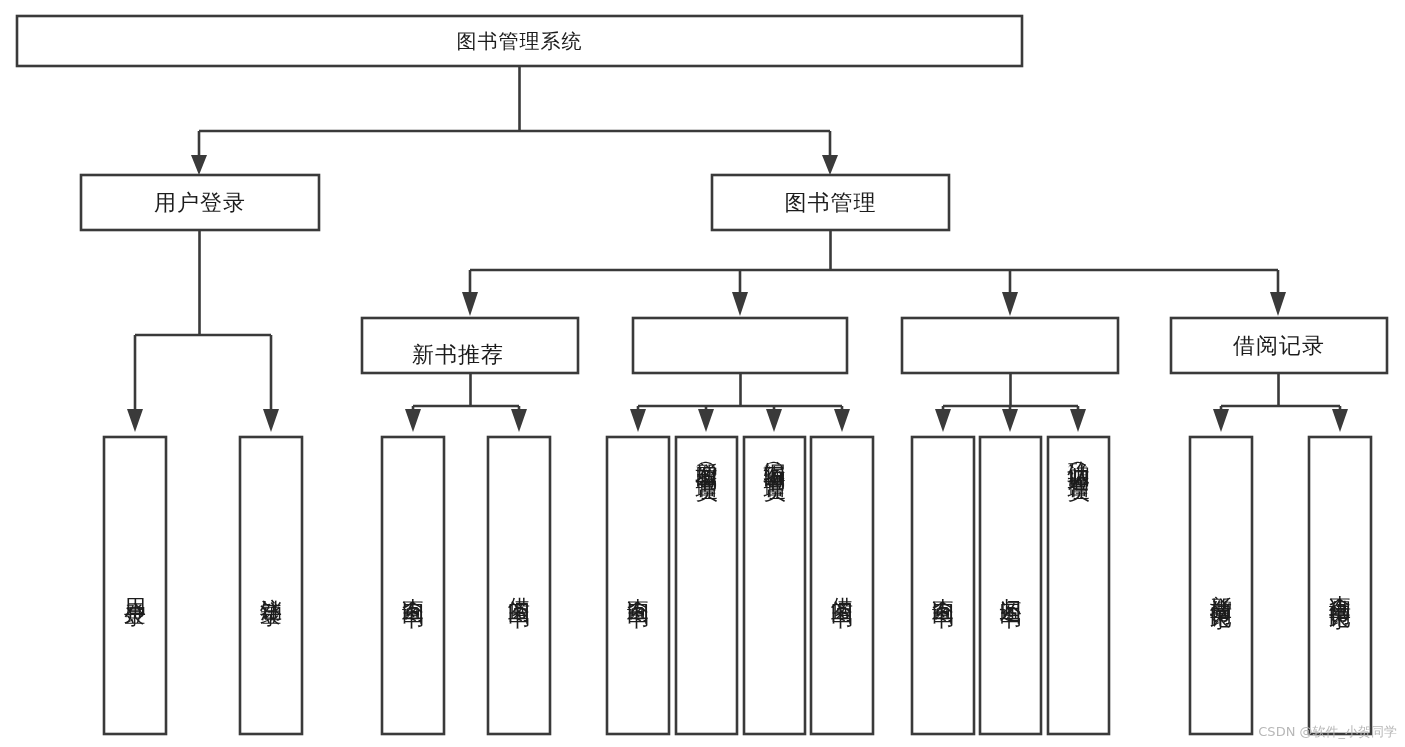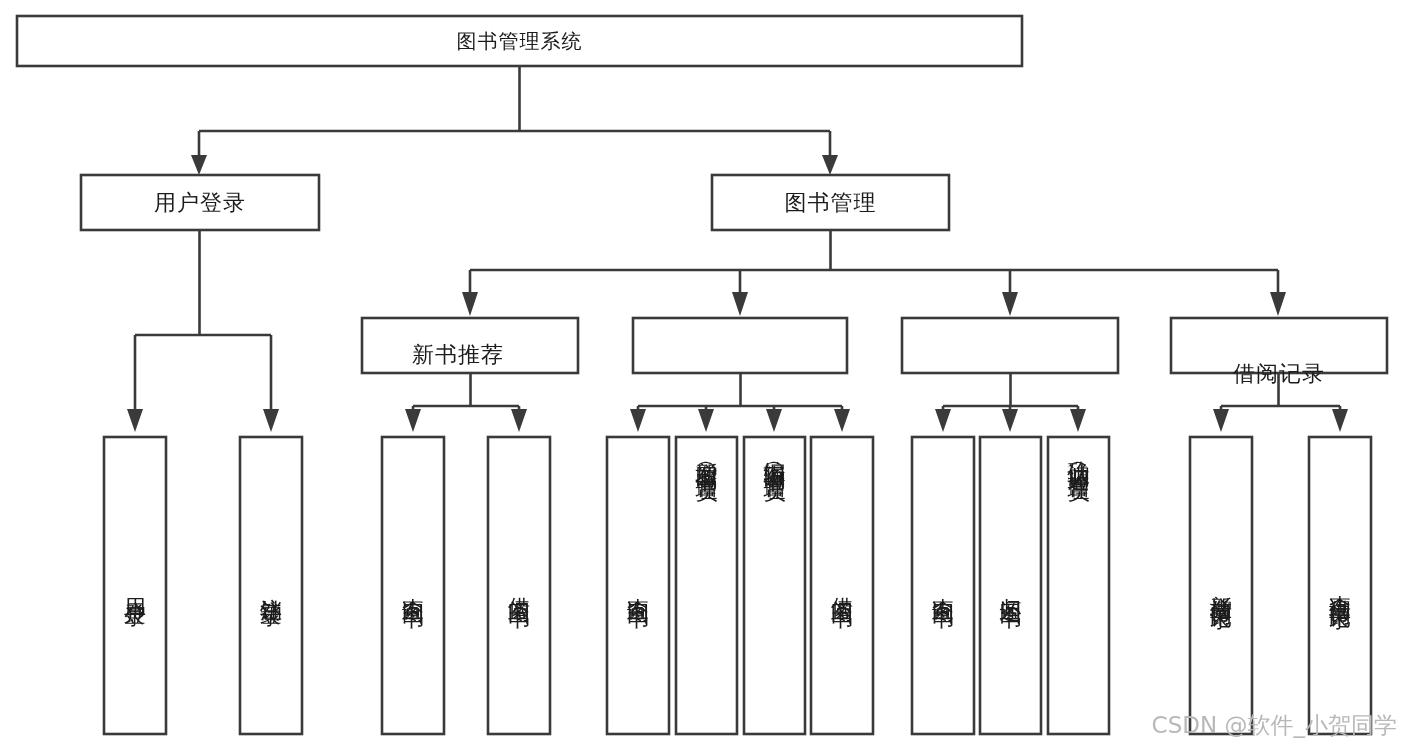--- a/index.html
+++ b/index.html
@@ -77,21 +77,21 @@
     white-space: nowrap;
   }
   .title-text {
     font-size: 20px;
   }
   #watermark {
     position: absolute;
     right: 8px;
     bottom: 6px;
     font-family: "DejaVu Sans", "Liberation Sans", sans-serif;
-    font-size: 23px;
+    font-size: 13px;
     color: #b8b8b8;
     white-space: nowrap;
     pointer-events: none;
   }
 </style>
 </head>
 <body>
 
 <div id="diagram-root">
 
@@ -204,21 +204,21 @@
   <div class="hlabel-wrap" style="left:712px; top:175px; width:237px; height:55px;">
     <span class="hlabel-text">图书管理</span>
   </div>
 
   <div class="hlabel-wrap" style="left:350px; top:318px; width:216px; height:73px;">
     <span class="hlabel-text">新书推荐</span>
   </div>
 
 
 
-  <div class="hlabel-wrap" style="left:1171px; top:318px; width:216px; height:55px;margin-top:28px;">
+  <div class="hlabel-wrap" style="left:1171px; top:318px; width:216px; height:55px;">
     <span class="hlabel-text">借阅记录</span>
   </div>
 
   <div class="vlabel-wrap" style="left:104px; top:437px; width:62px; height:297px;">
     <span class="vlabel-text">用户登录</span>
   </div>
   <div class="vlabel-wrap" style="left:240px; top:437px; width:62px; height:297px;">
     <span class="vlabel-text">注销登录</span>
   </div>
 

